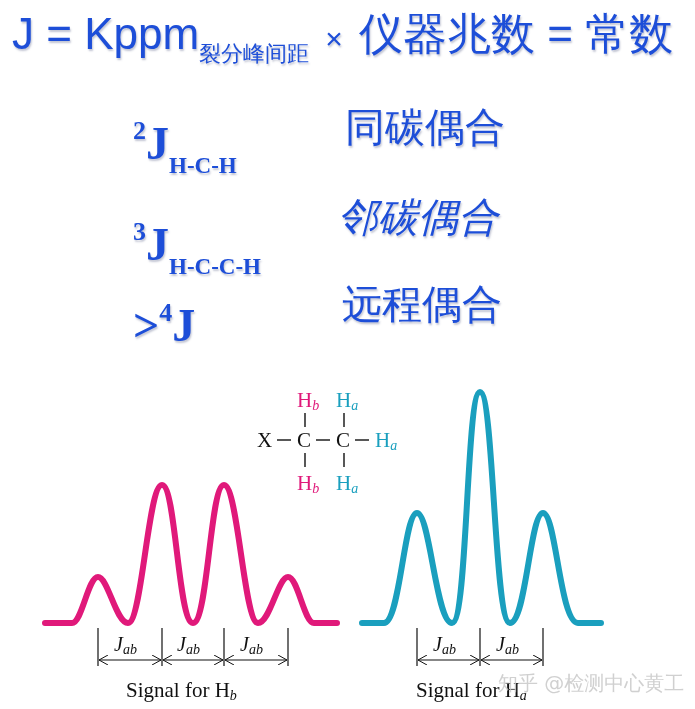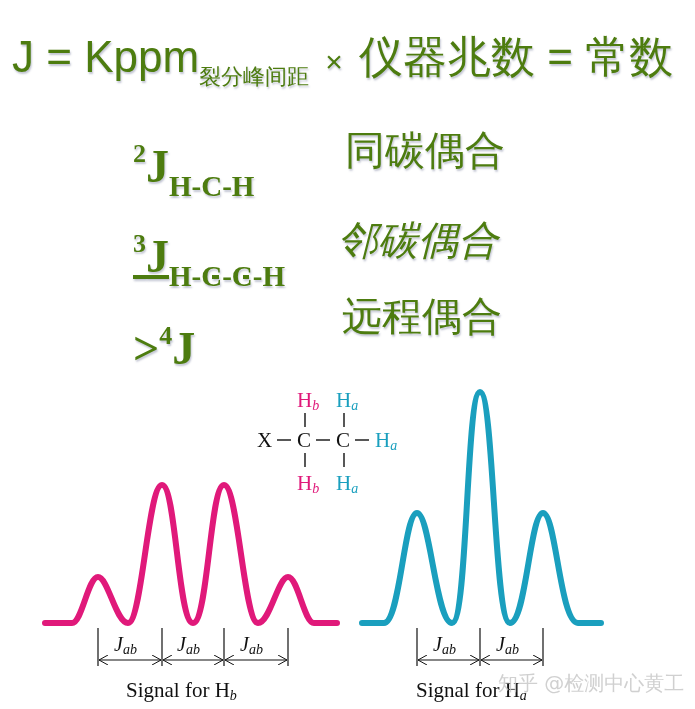--- a/index.html
+++ b/index.html
@@ -1,51 +1,51 @@
 <!DOCTYPE html>
 <html><head>
 <meta charset="utf-8">
 <style>
   html, body { margin:0; padding:0; background:#ffffff; }
   body { width:695px; height:709px; position:relative; overflow:hidden;
          font-family:"DejaVu Sans","Liberation Sans",sans-serif; }
-  .navy { color:#4d7c0f; text-shadow:1px 2px 2px rgba(80,90,130,0.35);margin-top:23px; }
+  .navy { color:#1d4ed8; text-shadow:1px 2px 2px rgba(80,90,130,0.35); }
   .formula { position:absolute; left:12px; top:6px; white-space:nowrap; font-size:44px; font-family:"Liberation Sans",sans-serif; line-height:56px; }
   .formula .sub { font-size:22px; vertical-align:-12px; }
   .formula .times { font-size:30px; margin:0 4px; }
   .jrow { position:absolute; left:133px; white-space:nowrap; font-family:"Liberation Serif",serif; font-weight:bold; font-size:46px; line-height:50px; }
   .jrow sup { font-size:26px; vertical-align:20px; }
-  .jrow .jsub { font-size:29px; vertical-align:-14px; }
+  .jrow .jsub { font-size:23px; vertical-align:-14px; }
   .cn { position:absolute; white-space:nowrap; font-family:"DejaVu Sans",sans-serif; font-size:40px; line-height:50px; }
   svg { position:absolute; left:0; top:0; }
   .watermark { position:absolute; left:498px; top:670px; font-size:20px; color:rgba(200,200,200,0.85); white-space:nowrap; font-family:"DejaVu Sans",sans-serif; }
 </style>
 </head>
 <body>
 
 <div class="formula navy">
   <span>J = Kppm</span><span class="sub">裂分峰间距</span>
   <span class="times">×</span>
   <span>仪器兆数 = 常数</span>
 </div>
 
 <div class="jrow navy" style="top:106px;">
   <sup>2</sup><span>J</span><span class="jsub">H-C-H</span>
 </div>
 <div class="cn navy" style="left:345px; top:102px;">同碳偶合</div>
 
-<div class="jrow navy" style="top:196px;text-decoration:underline;">
+<div class="jrow navy" style="top:207px;">
   <sup>3</sup><span>J</span><span class="jsub">H-C-C-H</span>
 </div>
 <div class="cn navy" style="left:338px; top:192px;font-style:italic;">邻碳偶合</div>
 
 <div class="jrow navy" style="top:288px;">
   <span>&gt;</span><sup>4</sup><span>J</span>
 </div>
-<div class="cn navy" style="left:342px; top:268px;">远程偶合</div>
+<div class="cn navy" style="left:342px; top:279px;">远程偶合</div>
 
 <svg width="695" height="709" viewBox="0 0 695 709">
   <defs>
     <marker id="arr" viewBox="0 0 10 10" refX="9" refY="5" markerWidth="10" markerHeight="10" orient="auto-start-reverse" markerUnits="userSpaceOnUse">
       <path d="M0,0 L9,5 L0,10" fill="none" stroke="#111" stroke-width="1"></path>
     </marker>
   </defs>
 
   <g font-family="Liberation Serif, serif" font-size="21">
     <text x="257" y="447" fill="#111">X</text>

